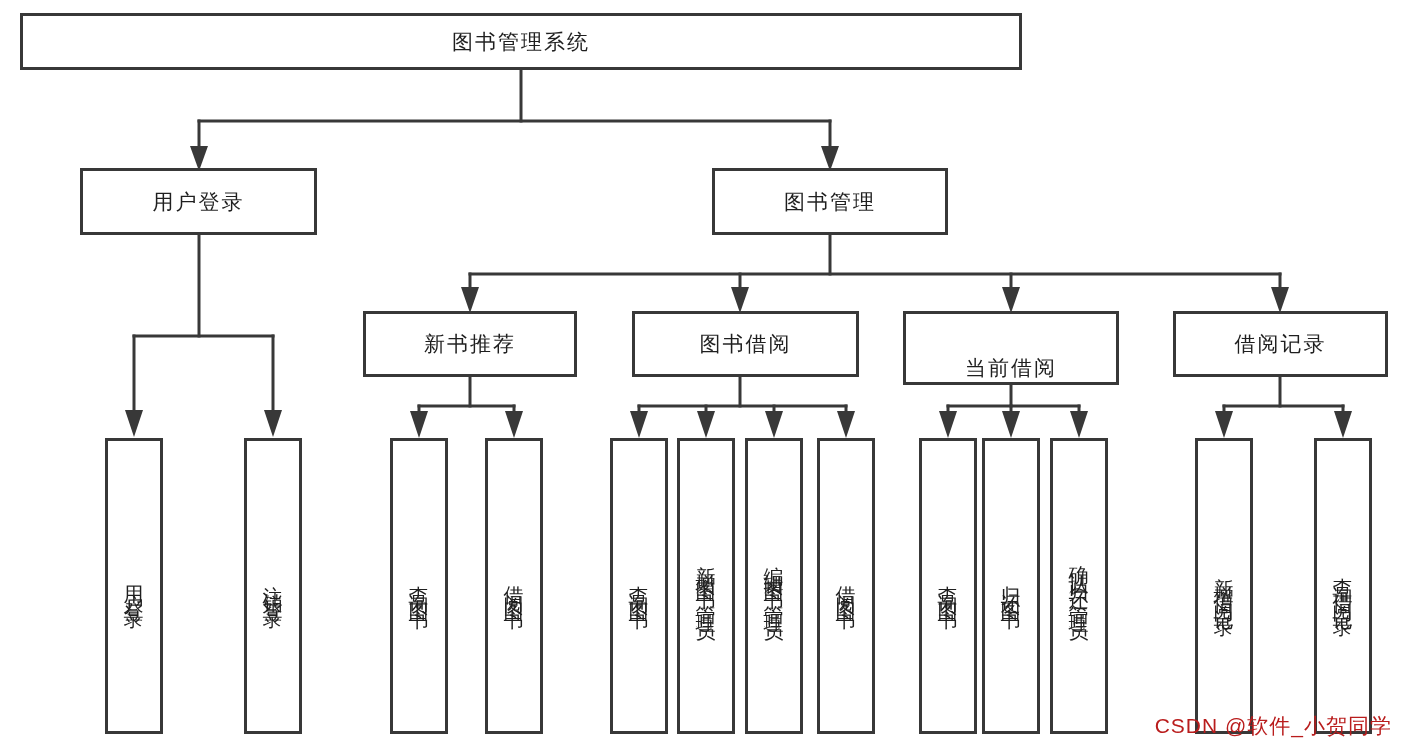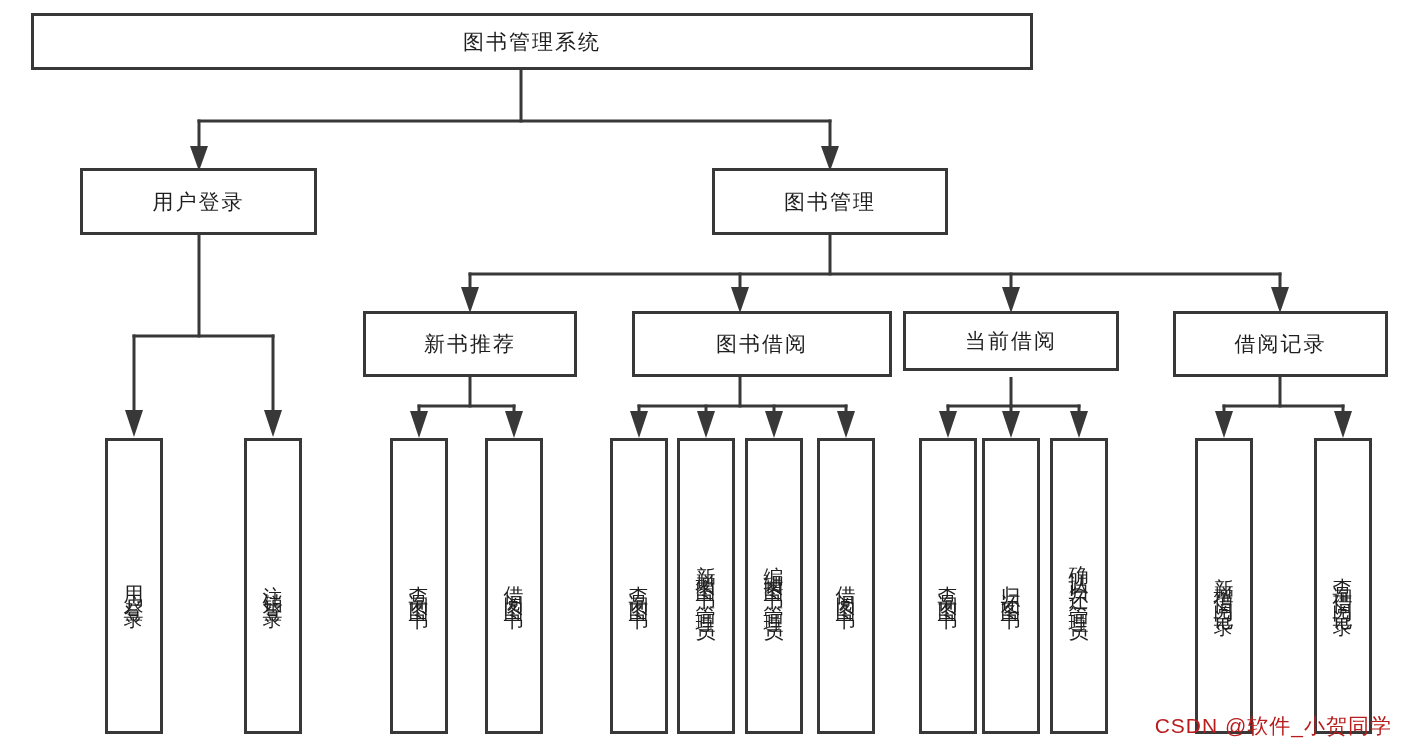--- a/index.html
+++ b/index.html
@@ -116,38 +116,38 @@
     <polygon points="1070,411 1088,411 1079,438" stroke="none"></polygon>
 
     <line x1="1280" y1="377" x2="1280" y2="407.5"></line>
     <line x1="1222.5" y1="406" x2="1344.5" y2="406"></line>
     <line x1="1224" y1="404.5" x2="1224" y2="414"></line>
     <polygon points="1215,411 1233,411 1224,438" stroke="none"></polygon>
     <line x1="1343" y1="404.5" x2="1343" y2="414"></line>
     <polygon points="1334,411 1352,411 1343,438" stroke="none"></polygon>
   </svg>
 
-  <div class="box" style="left:31px; top:13px; width:1002px; height:57px;">
+  <div class="box" style="left:20px; top:13px; width:1002px; height:57px;">
     <span class="h-label">图书管理系统</span>
   </div>
 
   <div class="box" style="left:80px; top:168px; width:237px; height:67px;">
     <span class="h-label">用户登录</span>
   </div>
   <div class="box" style="left:712px; top:168px; width:236px; height:67px;">
     <span class="h-label">图书管理</span>
   </div>
 
   <div class="box" style="left:363px; top:311px; width:214px; height:66px;">
     <span class="h-label">新书推荐</span>
   </div>
-  <div class="box" style="left:632px; top:311px; width:260px; height:66px;">
+  <div class="box" style="left:632px; top:311px; width:227px; height:66px;">
     <span class="h-label">图书借阅</span>
   </div>
-  <div class="box" style="left:903px; top:311px; width:216px; height:60px;">
+  <div class="box" style="left:903px; top:311px; width:216px; height:74px;align-items:flex-end;">
     <span class="h-label">当前借阅</span>
   </div>
   <div class="box" style="left:1173px; top:311px; width:215px; height:66px;">
     <span class="h-label">借阅记录</span>
   </div>
 
   <div class="box leaf" style="left:105px; top:438px; width:58px; height:296px;">
     <span class="v-label">用户登录</span>
   </div>
   <div class="box leaf" style="left:244px; top:438px; width:58px; height:296px;">

